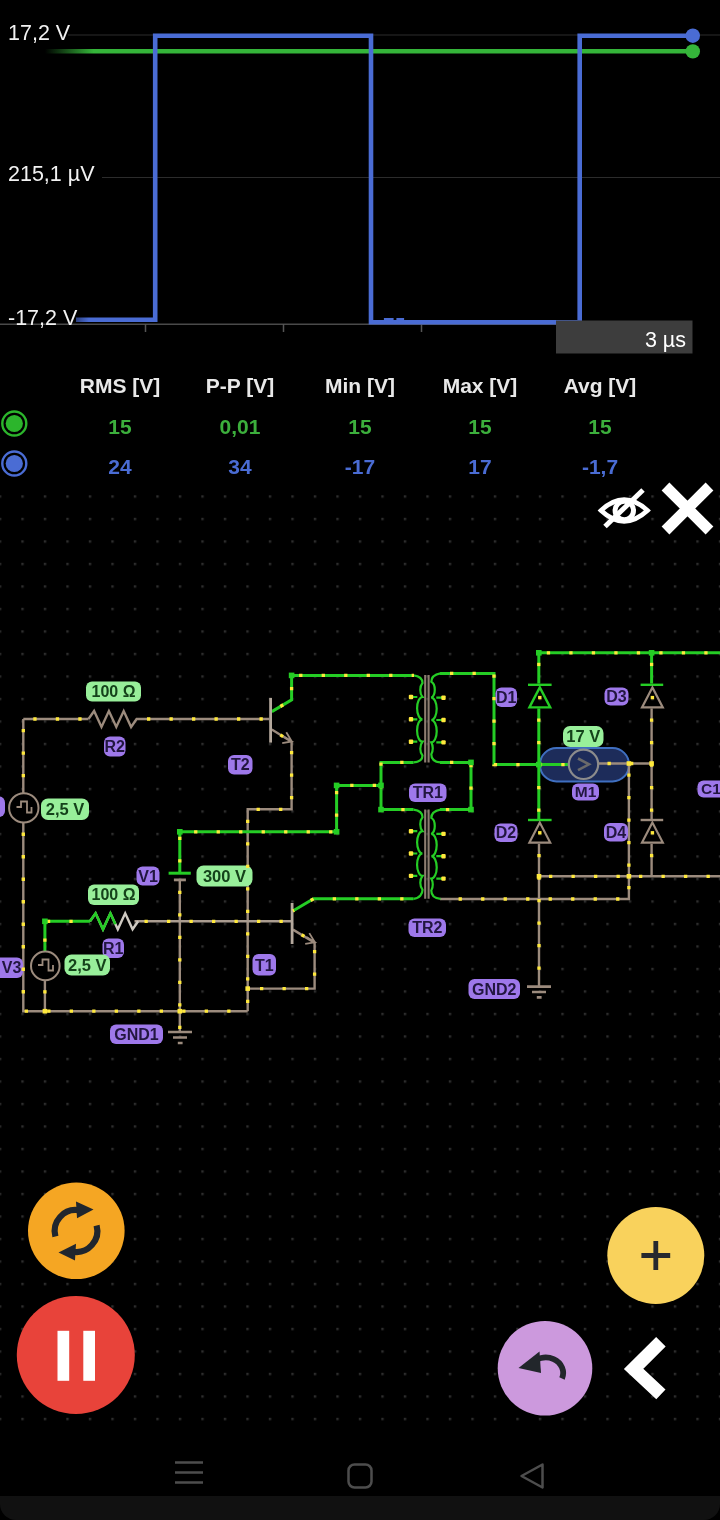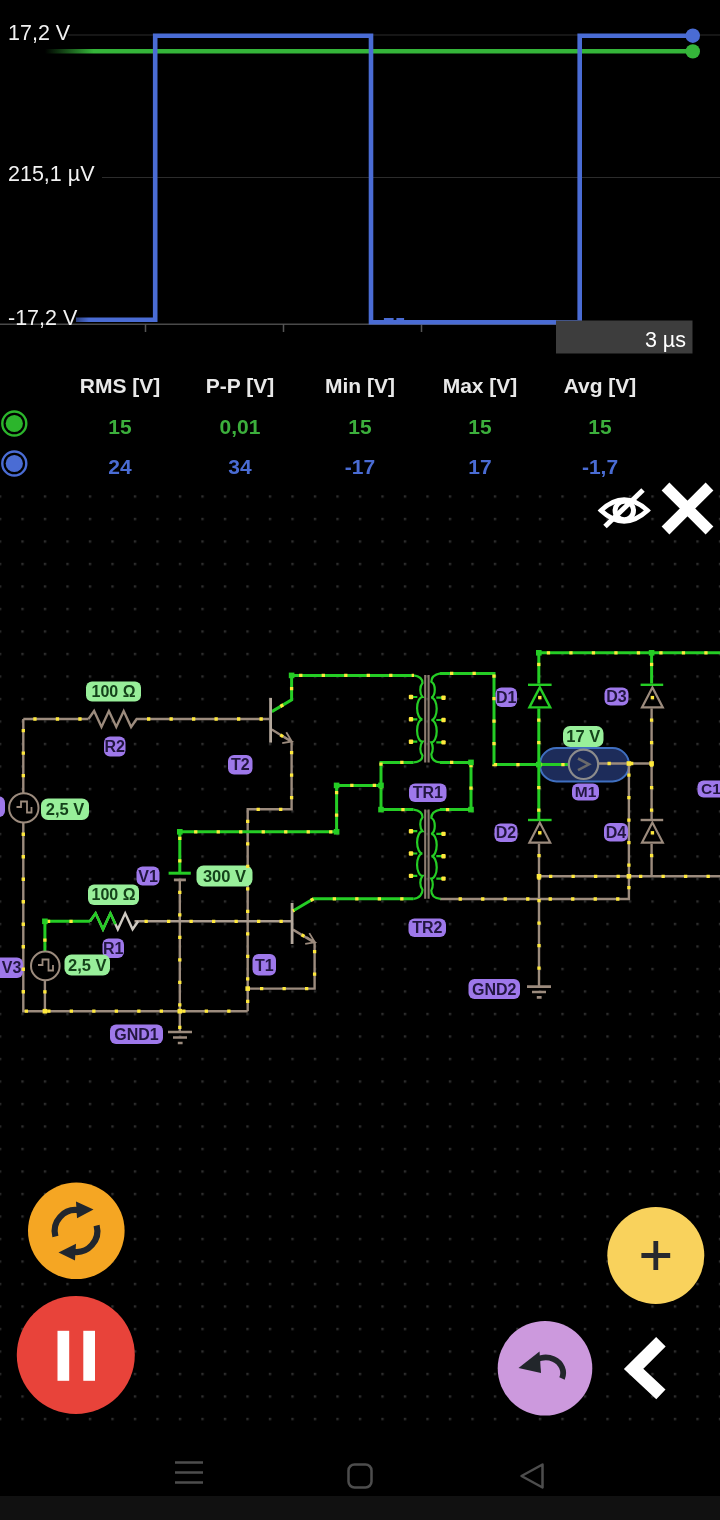--- a/index.html
+++ b/index.html
@@ -1,17 +1,17 @@
 <!DOCTYPE html>
 <html><head>
 <meta charset="utf-8">
 <style>
   html,body{margin:0;padding:0;background:#000;}
   #app{position:relative;width:720px;height:1520px;background:#000;overflow:hidden;
-       font-family:"Liberation Sans", sans-serif;}
+       font-family:"Liberation Sans", sans-serif;border-radius:16px;}
   svg text{font-family:"Liberation Sans", sans-serif;}
 </style>
 </head>
 <body>
 <div id="app">
 <svg width="720" height="1520" viewBox="0 0 720 1520">
 <defs>
   <linearGradient id="gfade" gradientUnits="userSpaceOnUse" x1="45" y1="0" x2="693" y2="0">
     <stop offset="0" stop-color="#35b53a" stop-opacity="0"></stop>
     <stop offset="0.075" stop-color="#35b53a" stop-opacity="1"></stop>

